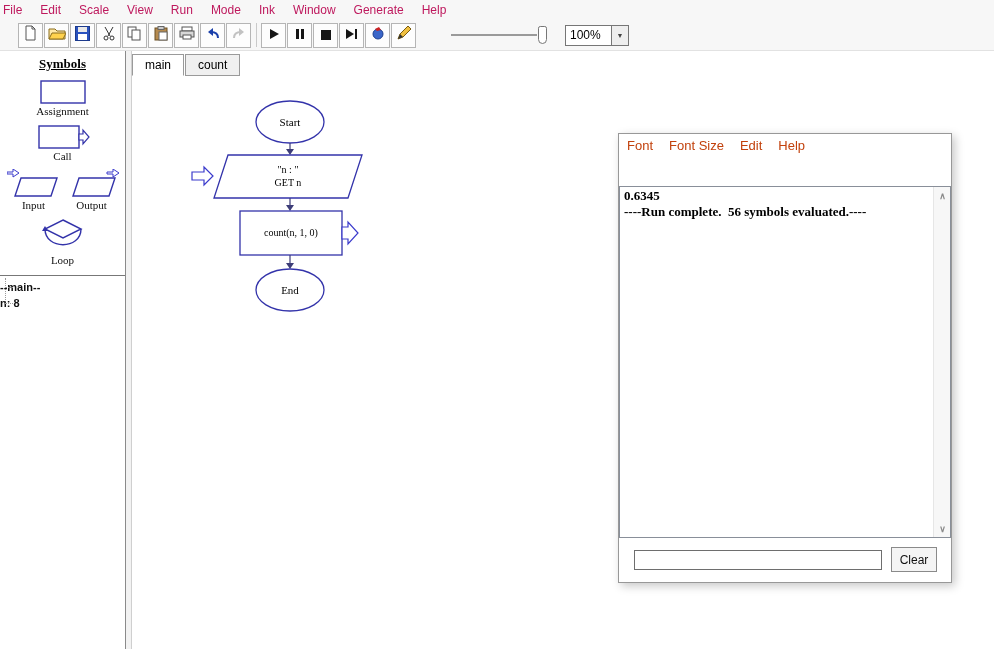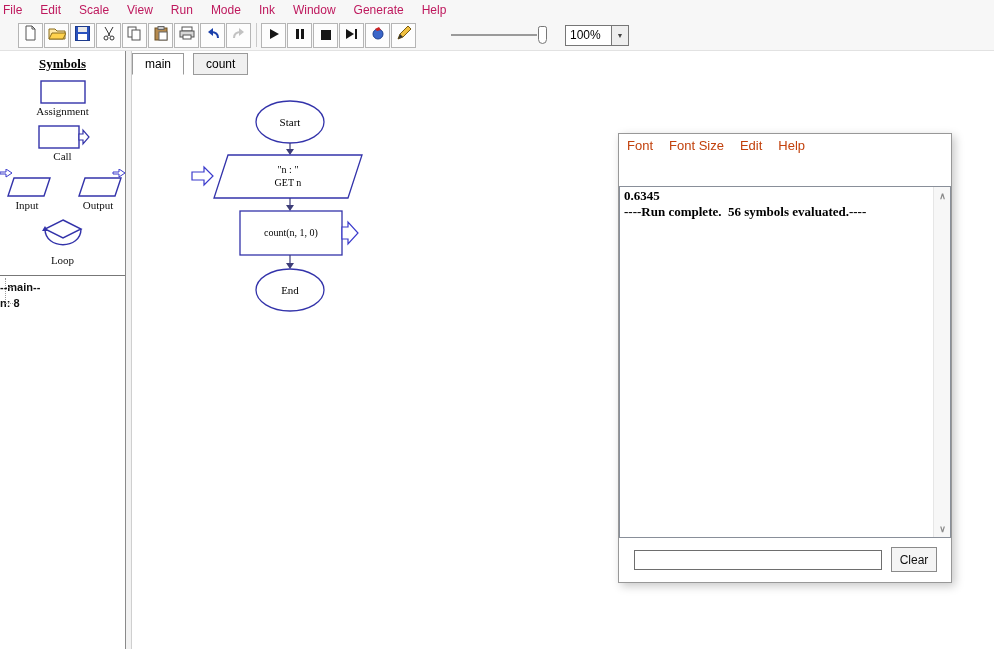--- a/index.html
+++ b/index.html
@@ -29,33 +29,33 @@
   .zoom-drop { width:18px; height:21px; border:1px solid #767676; background:#eee;
                font-size:7px; color:#444; display:flex; align-items:center; justify-content:center; }
 
   
   .sidebar { position:absolute; top:51px; left:0; width:126px; bottom:0; background:#fff;
              border-right:1px solid #8a8a8a; }
   .symbols-title { text-align:center; font-weight:bold; text-decoration:underline; font-size:13px;
                    font-family:"Liberation Serif",serif; margin-top:5px; }
   .sym { display:flex; flex-direction:column; align-items:center; margin-top:7px; }
   .sym-label { font-size:11px; font-family:"Liberation Serif",serif; color:#111; margin-top:0; }
-  .io-row { display:flex; justify-content:space-between; gap:4px; margin-top:7px; }
+  .io-row { display:flex; justify-content:center; gap:4px; margin-top:7px; }
   .io-col { display:flex; flex-direction:column; align-items:center; }
   .sidebar-divider { border-top:1px solid #777; margin-top:9px; }
   .tree { position:relative; padding:3px 0 0 0; font-size:11px; color:#111; }
   .tree::before { content:""; position:absolute; left:5px; top:2px; height:26px; border-left:1px dotted #999; }
   .tree-item { position:relative; line-height:16px;font-weight:bold; }
   .tree-item::before { content:""; position:absolute; left:5px; top:8px; width:8px; border-top:1px dotted #999; }
 
   .splitter { position:absolute; top:51px; left:126px; width:6px; bottom:0; background:#f2f2f2;
               border-right:1px solid #cfcfcf; }
 
   
-  .tabstrip { position:absolute; top:53px; left:132px; height:23px; display:flex; align-items:flex-start;gap:8px; }
+  .tabstrip { position:absolute; top:53px; left:132px; height:23px; display:flex; align-items:center; }
   .tab { font-size:12px; padding:3px 12px 3px 12px; border:1px solid #9a9a9a; background:#f0f0f0;
          margin-right:1px; }
   .tab.active { background:#fff; border-bottom:1px solid #fff; font-weight:normal; }
   .canvas { position:absolute; top:76px; left:132px; right:0; bottom:0; background:#fff; }
   .flow-svg { position:absolute; left:0; top:0; }
   .flow-text { font-family:"Liberation Serif",serif; fill:#000; }
 
   
   .console { position:absolute; left:618px; top:133px; width:334px; height:450px; background:#fff;
              border:1px solid #989898; box-shadow:3px 3px 9px rgba(0,0,0,0.22); }

